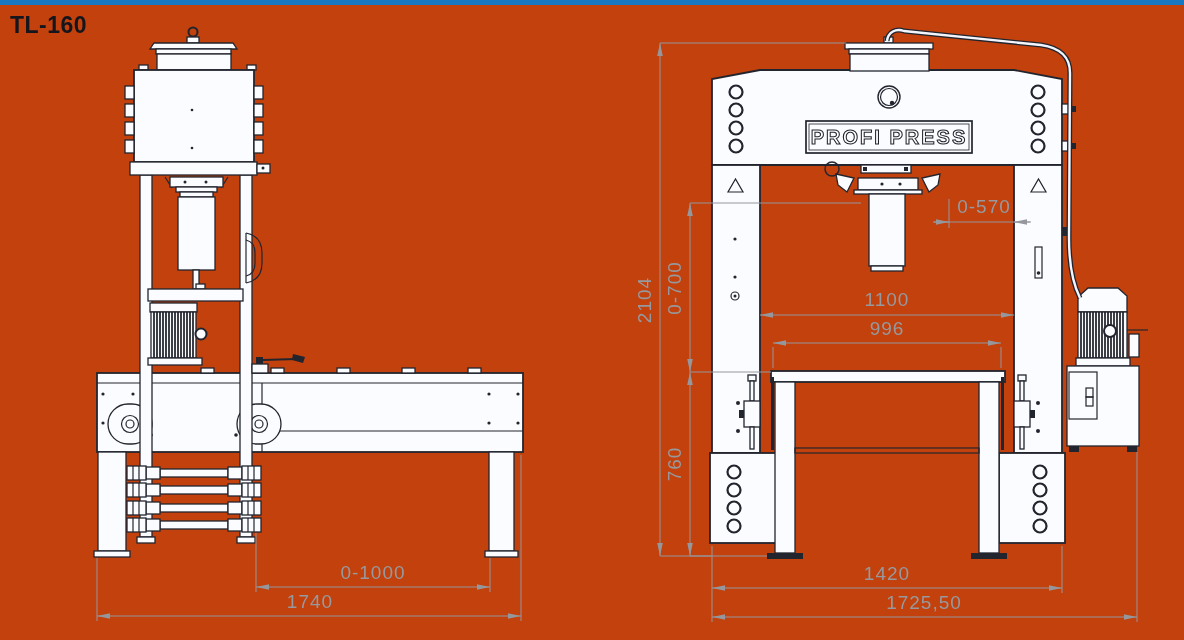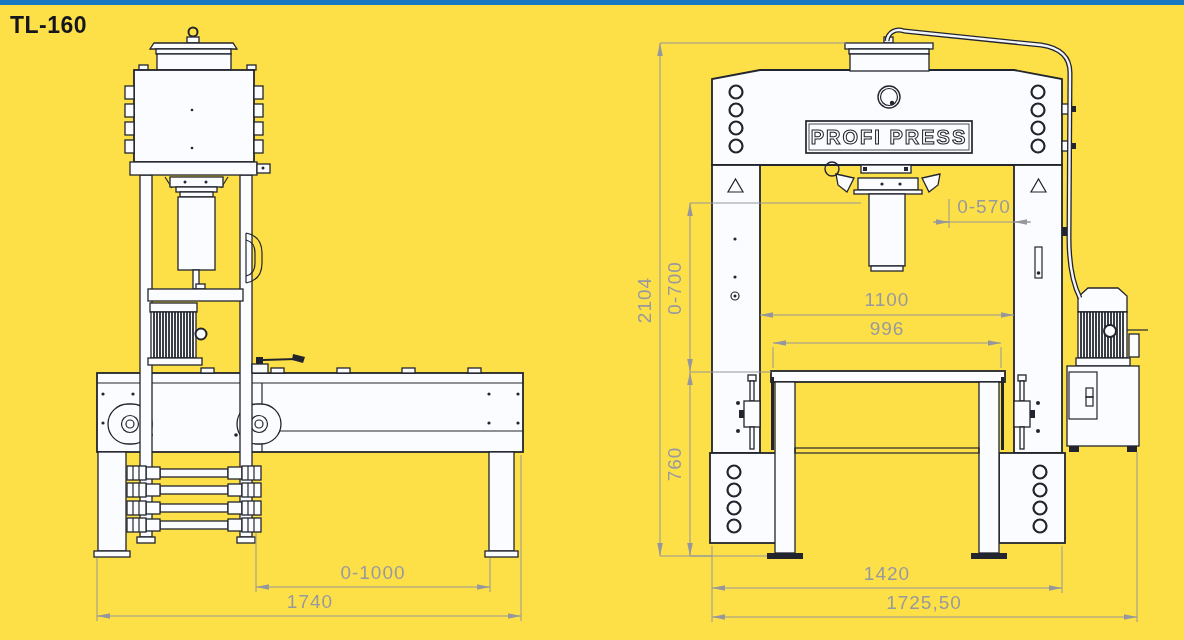--- a/index.html
+++ b/index.html
@@ -1,17 +1,17 @@
 <!DOCTYPE html>
 <html><head>
 <meta charset="utf-8">
 <style>
   html,body{margin:0;padding:0;}
   body{background:#d9dde8;font-family:"Liberation Sans",sans-serif;}
-  .stage{position:relative;width:1184px;height:640px;background:#fde047;overflow:hidden;text-align:center;}
+  .stage{position:relative;width:1184px;height:640px;background:#c2410c;overflow:hidden;text-align:center;}
   .topbar{position:absolute;top:0;left:0;width:100%;height:5px;background:#1878c2;}
   .title{position:absolute;top:12px;left:10px;font:bold 23px "Liberation Sans",sans-serif;color:#14151d;letter-spacing:.5px;}
   svg{position:absolute;top:0;left:0;}
   .s1{fill:none;stroke:#23252e;stroke-width:1.2;}
   .s2{fill:#fafcff;stroke:#23252e;stroke-width:1.3;}
   .s3{fill:#fafcff;stroke:#23252e;stroke-width:1.8;}
   .blk{fill:#23252e;stroke:none;}
   .fin{stroke:#1b1d26;stroke-width:1.7;}
   .dim{stroke:#95979c;stroke-width:1;fill:none;}
   .dimtxt{font:19px "Liberation Sans",sans-serif;fill:#97999e;letter-spacing:1px;text-anchor:middle;}

